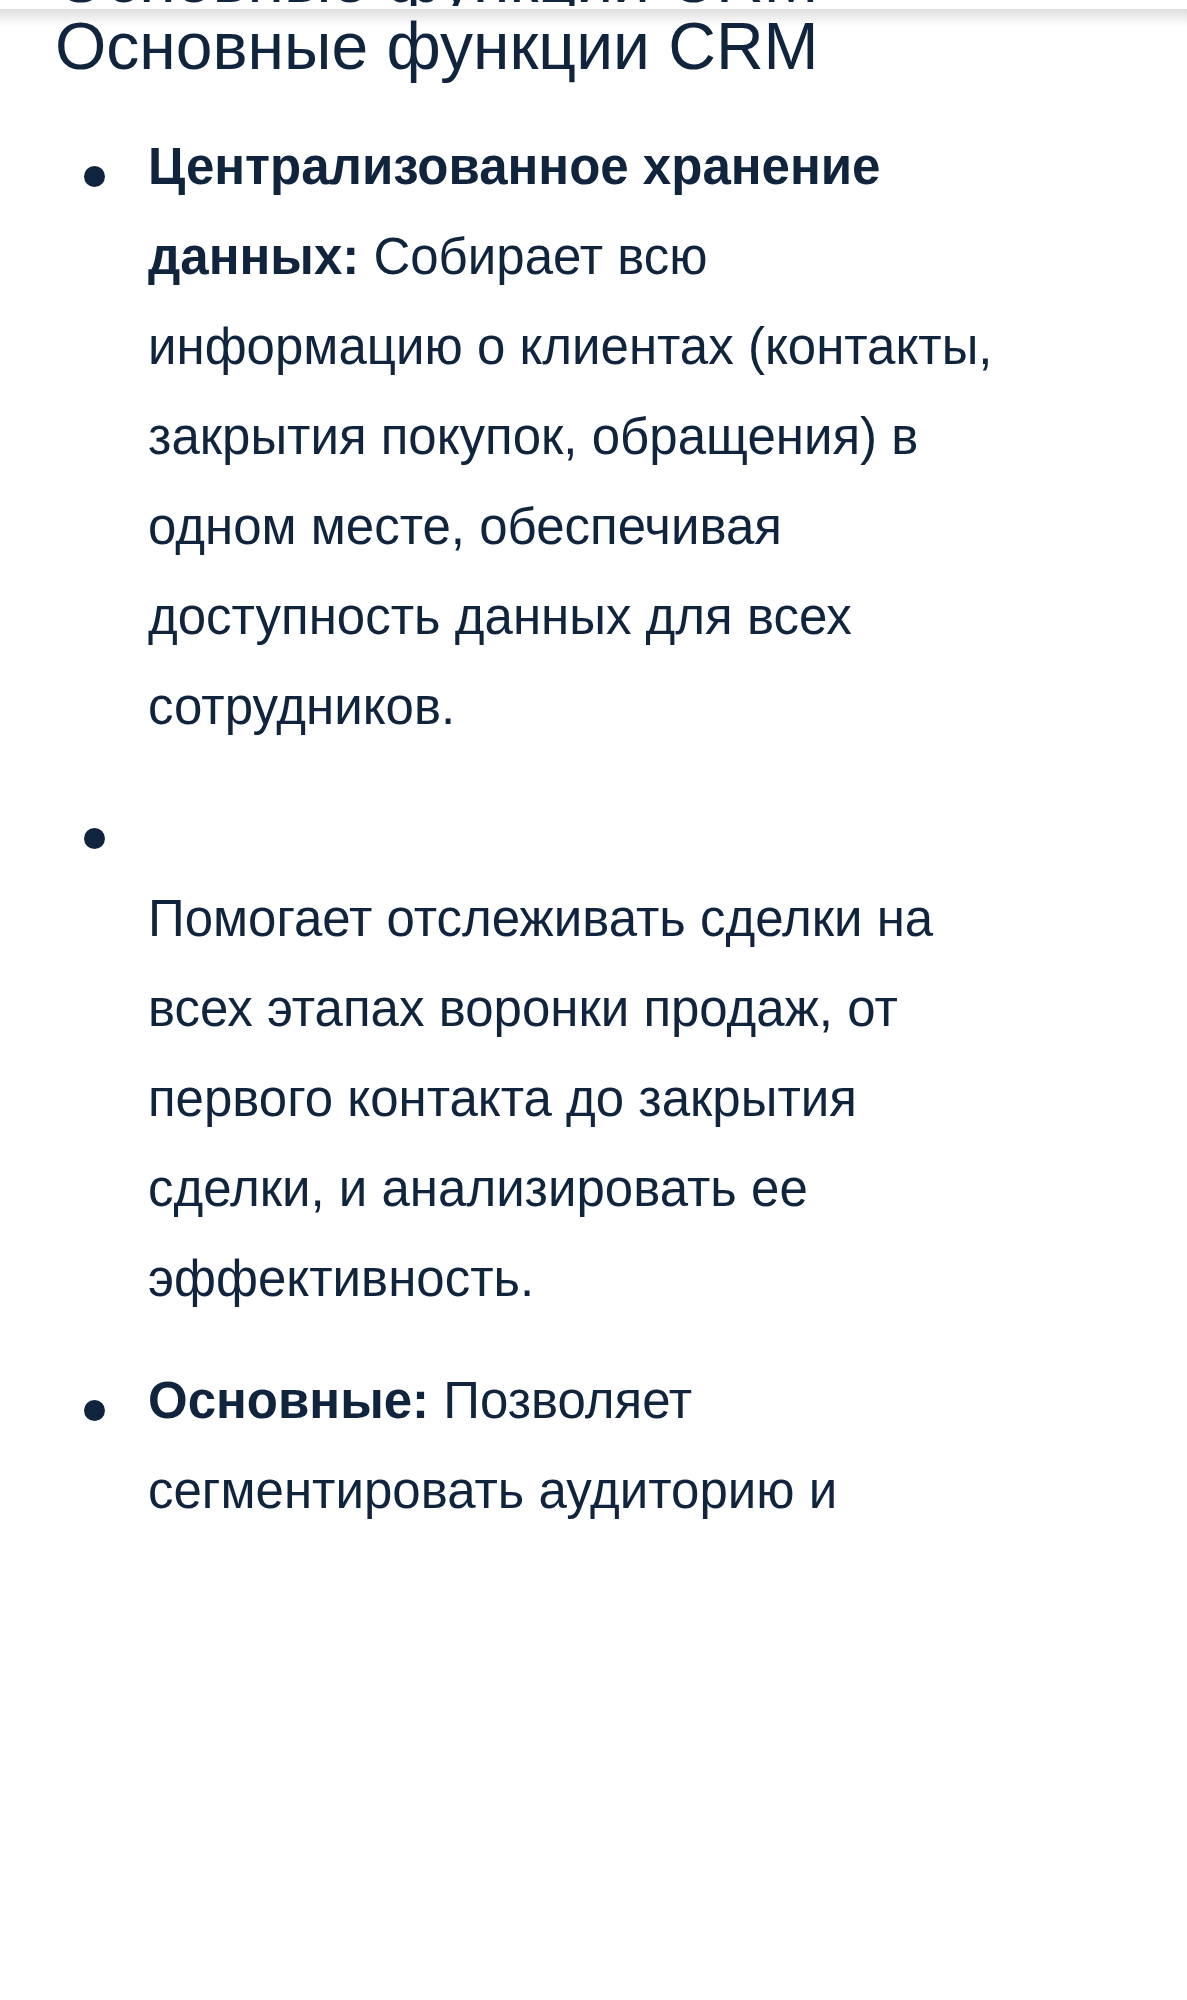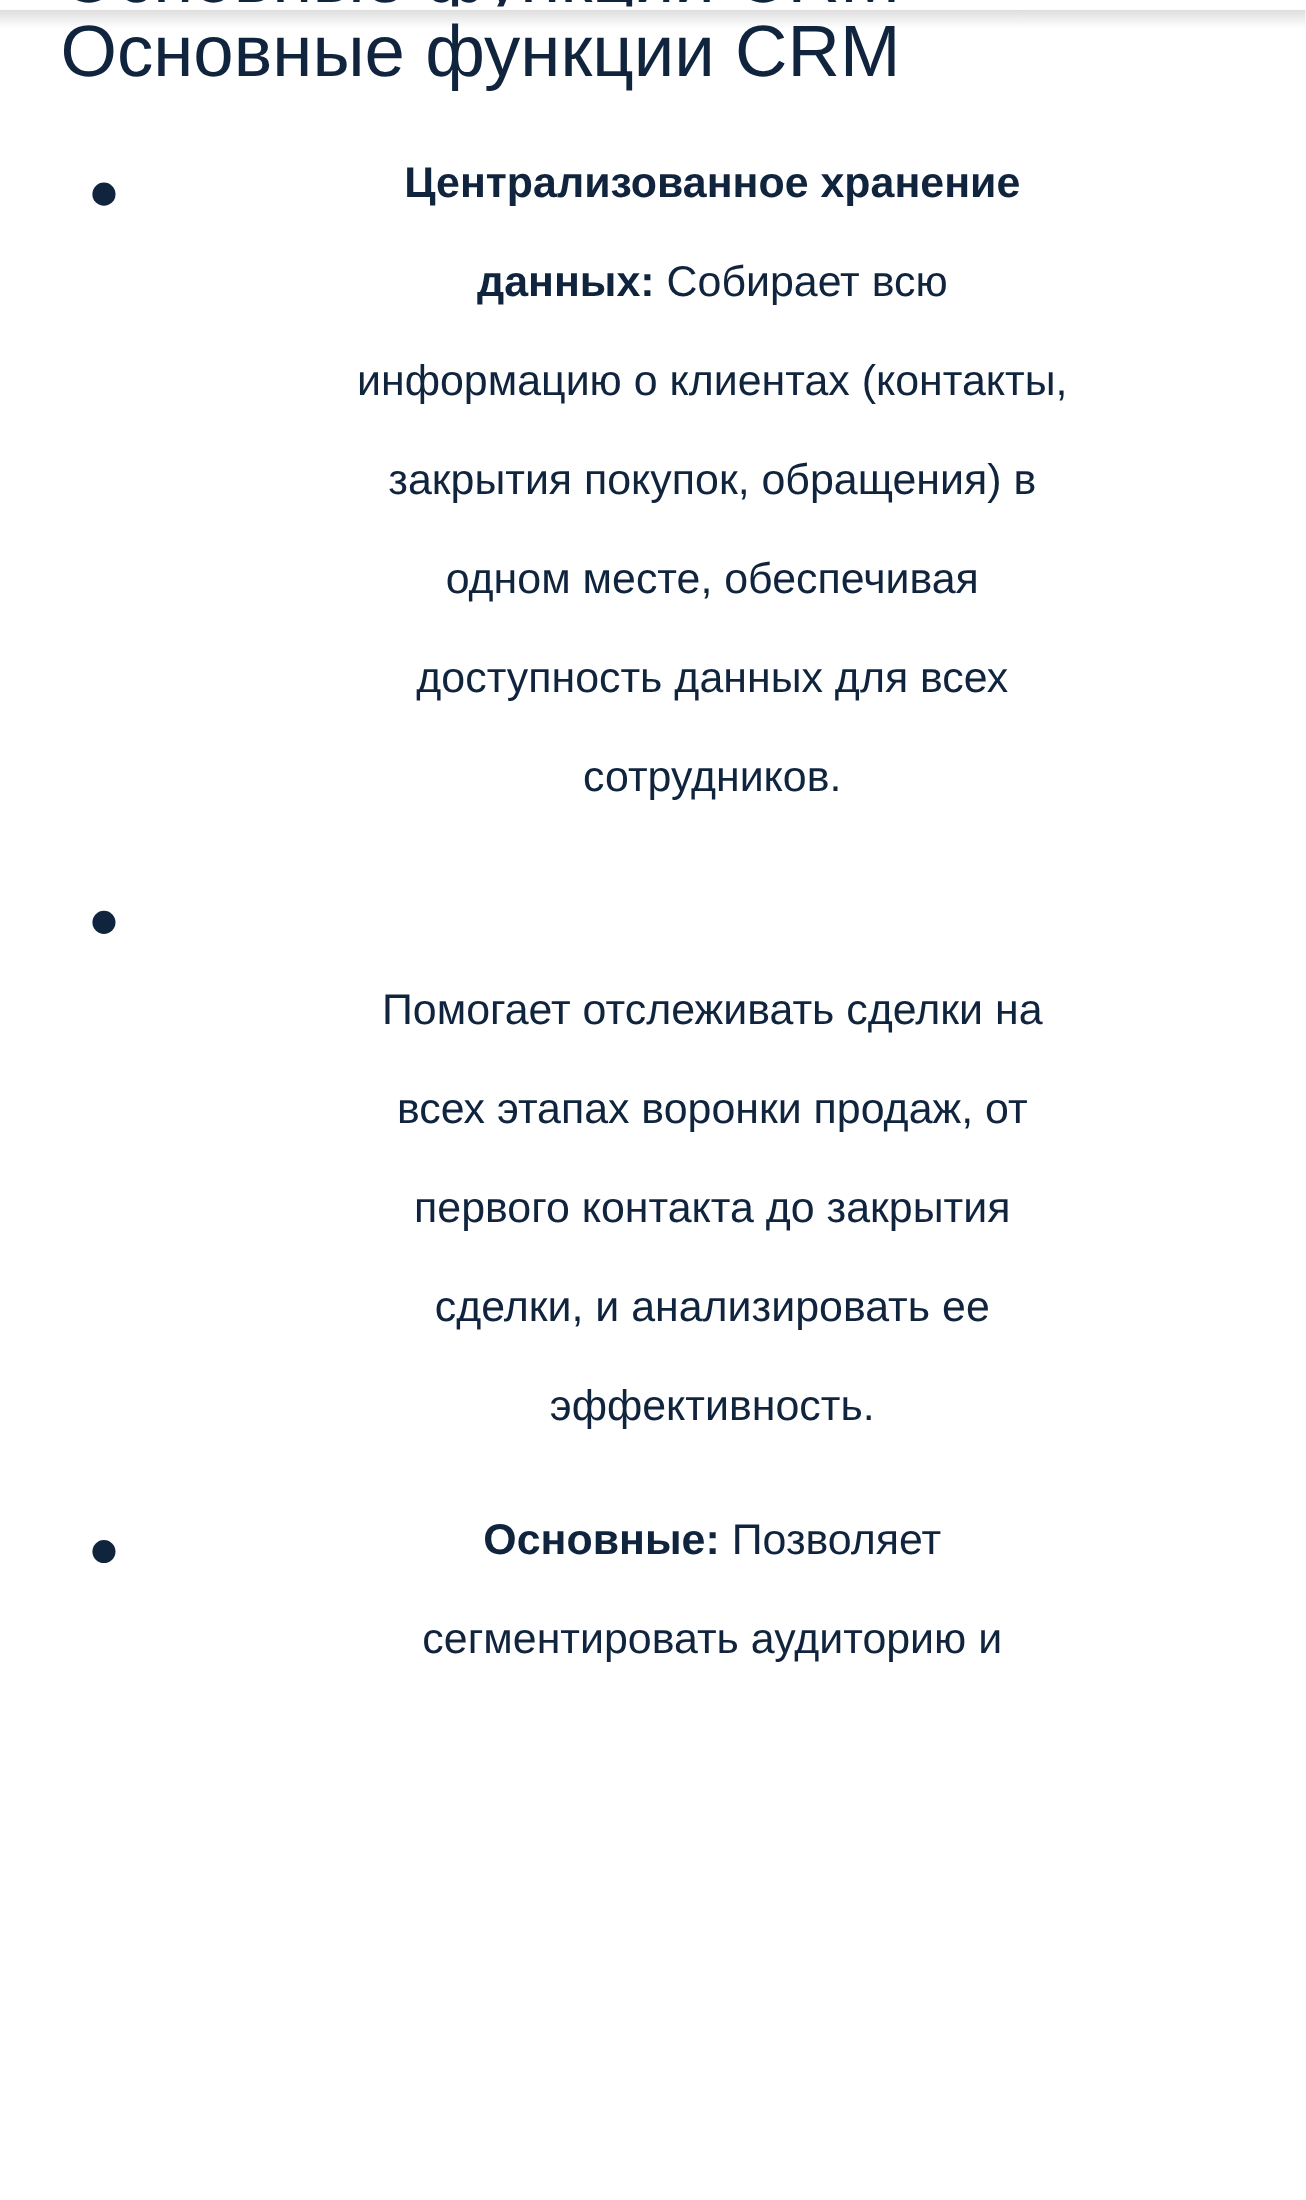--- a/index.html
+++ b/index.html
@@ -57,23 +57,22 @@
     white-space: nowrap;
   }
   ul.features {
     list-style: none;
     margin: 0;
     padding: 0 40px 0 148px;
   }
   ul.features li {
     position: relative;
     margin: 0 0 32px 0;
-    font-size: 39px;
+    font-size: 51px;
     line-height: 90px;
-    text-align: center;
   }
   ul.features li:last-child { margin-bottom: 0; }
   .bullet-dot {
     position: absolute;
     left: -64px;
     top: 44px;
     width: 21px;
     height: 21px;
     border-radius: 50%;
     background: var(--text-color);

